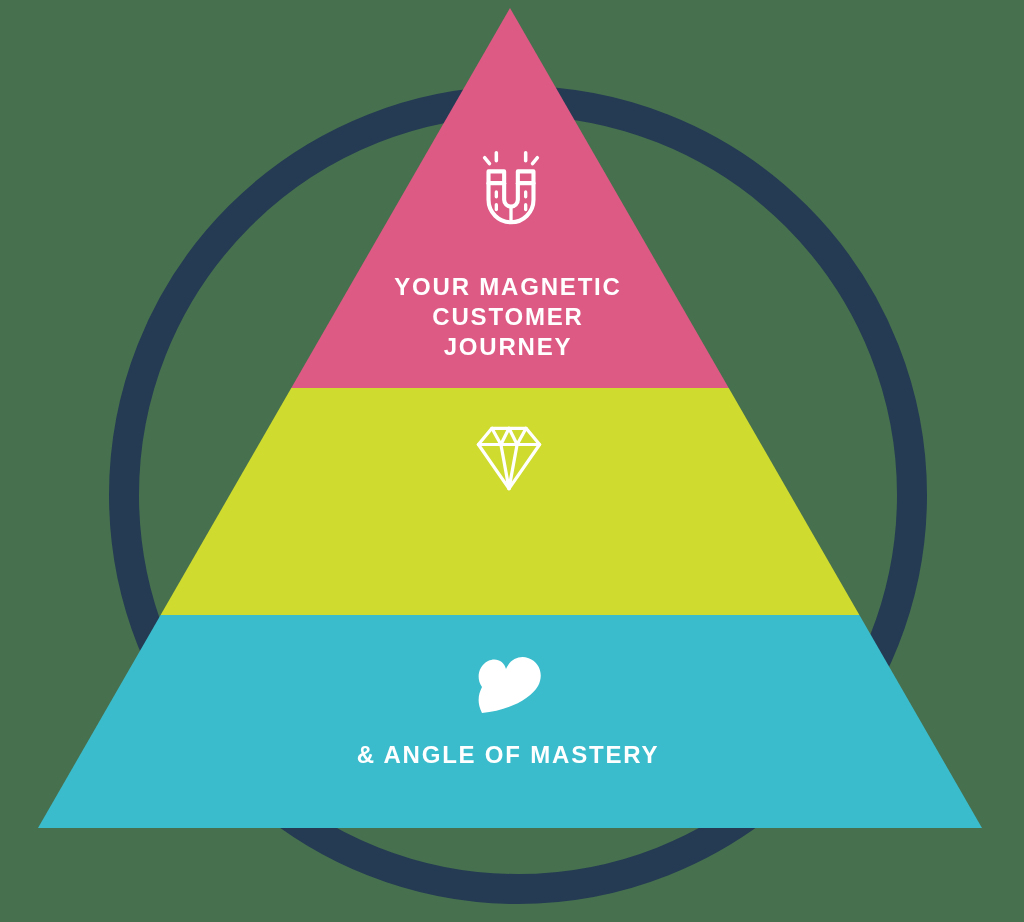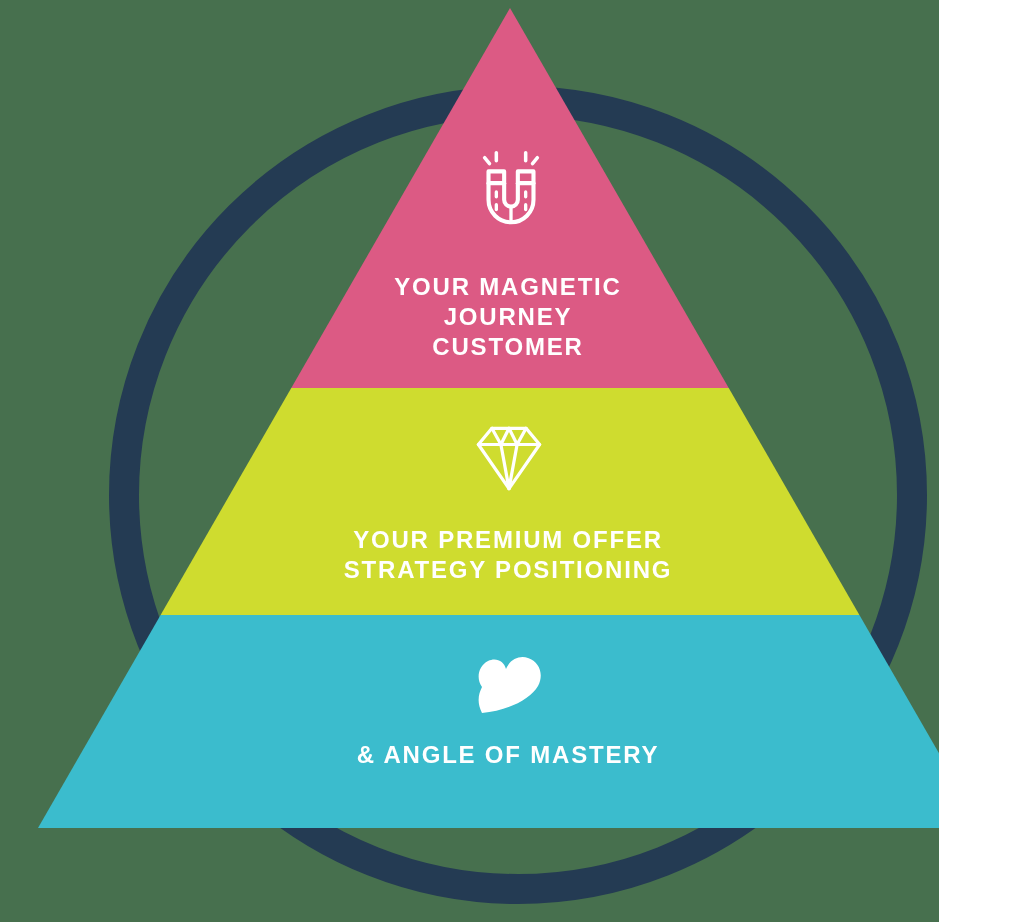--- a/index.html
+++ b/index.html
@@ -4,21 +4,21 @@
 <style>
   html, body {
     margin: 0;
     padding: 0;
   }
   body {
     font-family: "Liberation Sans", "DejaVu Sans", sans-serif;
   }
   .canvas {
     position: relative;
-    width: 939px;
+    width: 1024px;
     height: 922px;
     background: #47704E;
     overflow: hidden;
   }
   .shapes-svg {
     position: absolute;
     left: 0;
     top: 0;
     width: 1024px;
     height: 922px;
@@ -110,26 +110,22 @@
                C 4,24 6,11 16,6
                C 24,2 32,6 34,14
                C 38,4 48,0 56,3
                C 68,7 72,20 66,31
                C 58,45 34,56 10,58 Z"></path>
     </svg>
   </span>
 
   <div class="tier-label tier-label-1">
     <div>YOUR MAGNETIC</div>
+    <div>CUSTOMER</div>
     <div>JOURNEY</div>
-    <div>CUSTOMER</div>
   </div>
 
-  <div class="tier-label tier-label-2">
-    <div>YOUR PREMIUM OFFER</div>
-    <div>STRATEGY POSITIONING</div>
-  </div>
 
   <div class="tier-label tier-label-3">
     <div>&amp; ANGLE OF MASTERY</div>
   </div>
 
 </div>
 
 </body></html>

